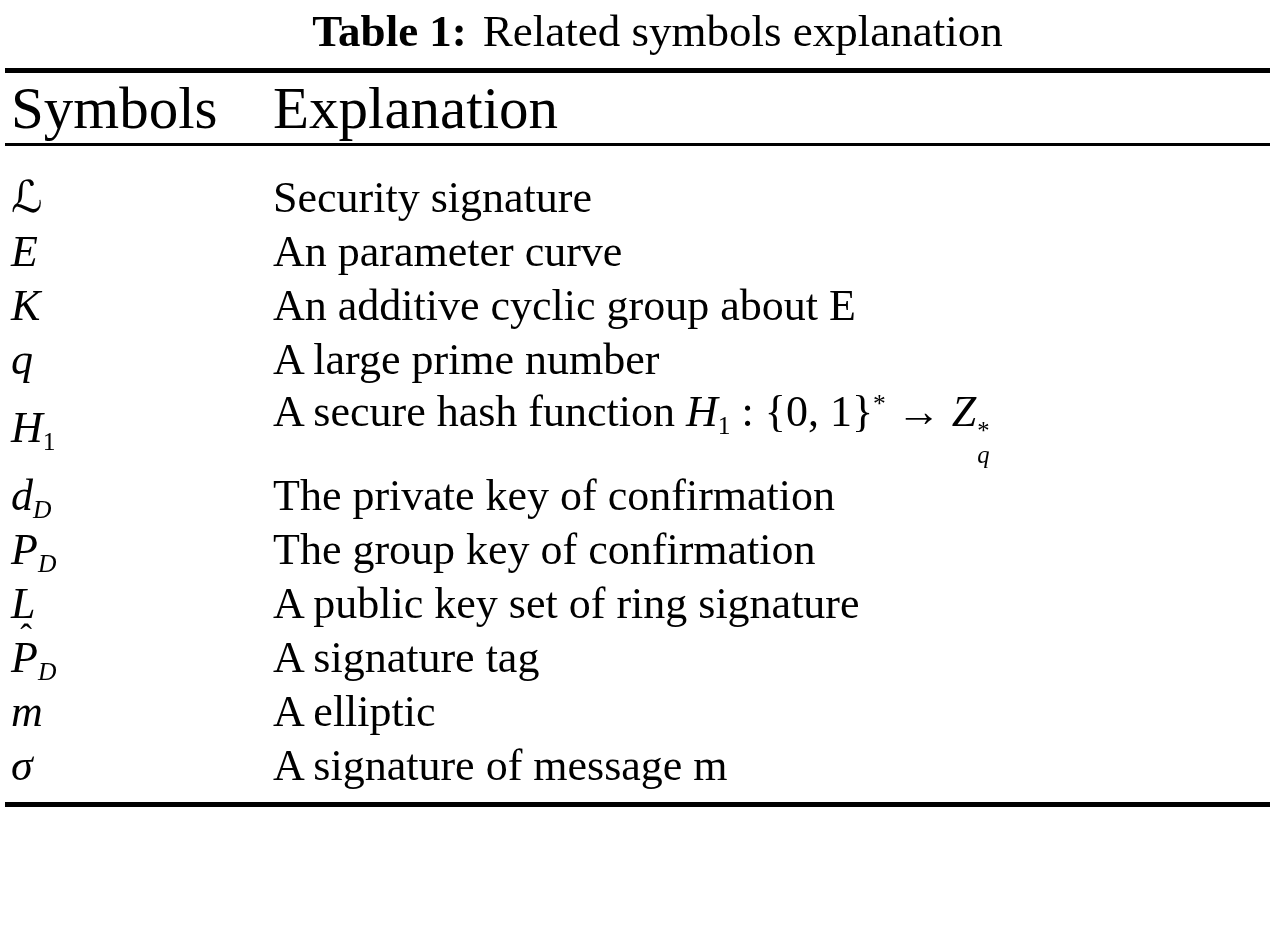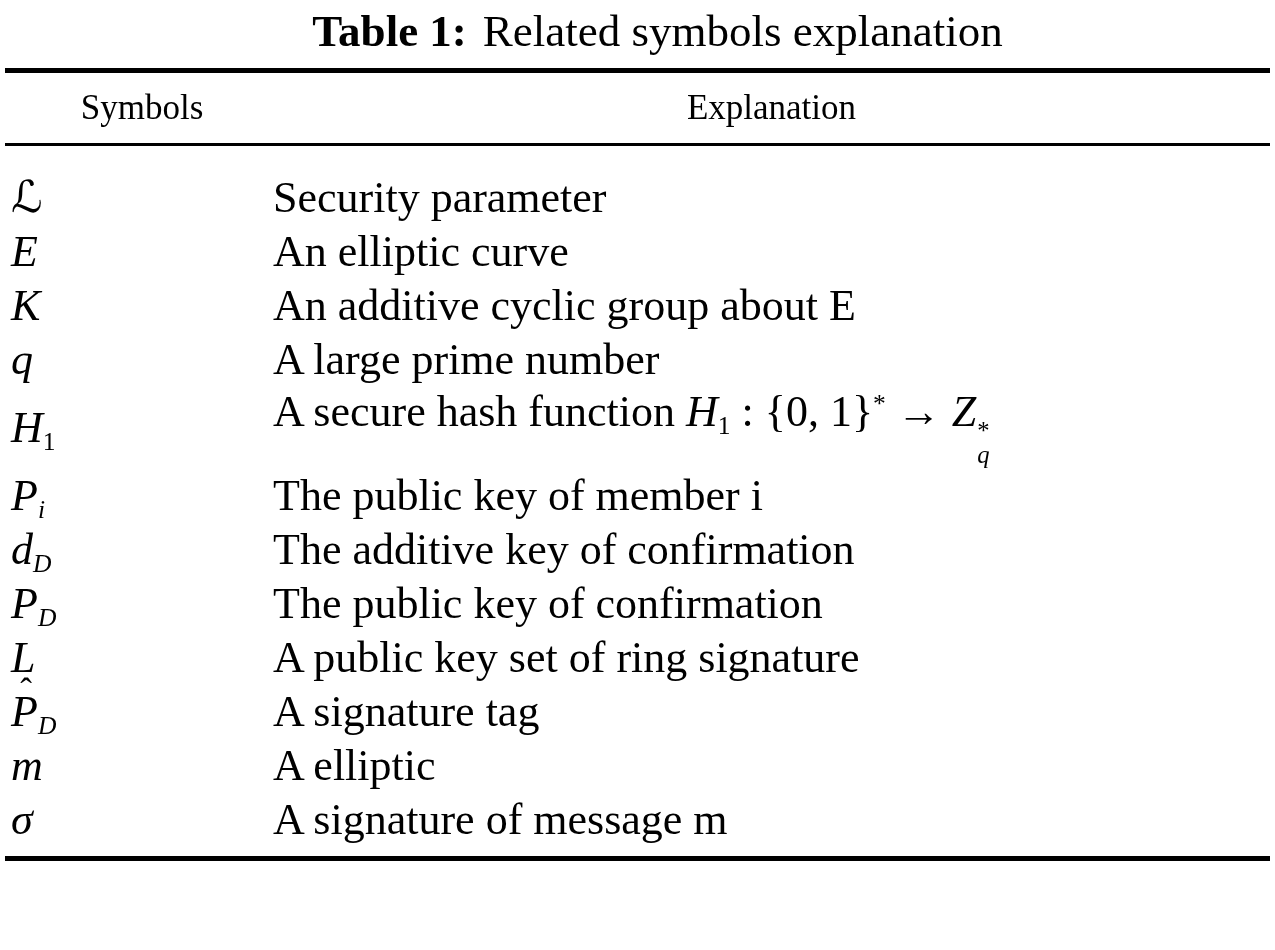--- a/index.html
+++ b/index.html
@@ -39,22 +39,22 @@
     top: 68px;
     left: 5px;
     width: 1265px;
     border-collapse: collapse;
     border-top: 5px solid #000;
     border-bottom: 5px solid #000;
     table-layout: fixed;
   }
   .symtab thead th {
     font-weight: normal;
-    font-size: 35px;
-    text-align: center;
+    font-size: 59px;
+    text-align: left;
     height: 70px;
     padding: 0;
     border-bottom: 3px solid #000;
     vertical-align: middle;
   }
   .symtab th.sym, .symtab td.sym {
     width: 262px;
     padding-left: 6px;
   }
   .symtab tbody td {
@@ -112,52 +112,48 @@
   <table class="symtab">
     <thead>
       <tr>
         <th class="sym">Symbols</th>
         <th class="exp">Explanation</th>
       </tr>
     </thead>
     <tbody>
         <tr>
           <td class="sym"><span class="scr">ℒ</span></td>
-          <td class="exp">Security parameter</td>
+          <td class="exp">Security signature</td>
         </tr>
         <tr>
           <td class="sym"><i>E</i></td>
-          <td class="exp">An elliptic curve</td>
+          <td class="exp">An parameter curve</td>
         </tr>
         <tr>
           <td class="sym"><i>K</i></td>
           <td class="exp">An additive cyclic group about E</td>
         </tr>
         <tr>
           <td class="sym"><i>q</i></td>
           <td class="exp">A large prime number</td>
         </tr>
         <tr>
           <td class="sym"><i>H</i><sub>1</sub></td>
           <td class="exp">A secure hash function <i>H</i><sub>1</sub> : {0, 1}<sup>*</sup> → <i>Z</i><span class="zstack">
               <span>*</span>
               <span><i>q</i></span>
             </span></td>
         </tr>
         <tr>
-          <td class="sym"><i>P</i><sub><i>i</i></sub></td>
-          <td class="exp">The public key of member i</td>
-        </tr>
-        <tr>
           <td class="sym"><i>d</i><sub><i>D</i></sub></td>
-          <td class="exp">The additive key of confirmation</td>
+          <td class="exp">The private key of confirmation</td>
         </tr>
         <tr>
           <td class="sym"><i>P</i><sub><i>D</i></sub></td>
-          <td class="exp">The public key of confirmation</td>
+          <td class="exp">The group key of confirmation</td>
         </tr>
         <tr>
           <td class="sym"><i>L</i></td>
           <td class="exp">A public key set of ring signature</td>
         </tr>
         <tr>
           <td class="sym"><span class="phat"><span class="hat">ˆ</span><i>P</i></span><sub><i>D</i></sub></td>
           <td class="exp">A signature tag</td>
         </tr>
         <tr>

